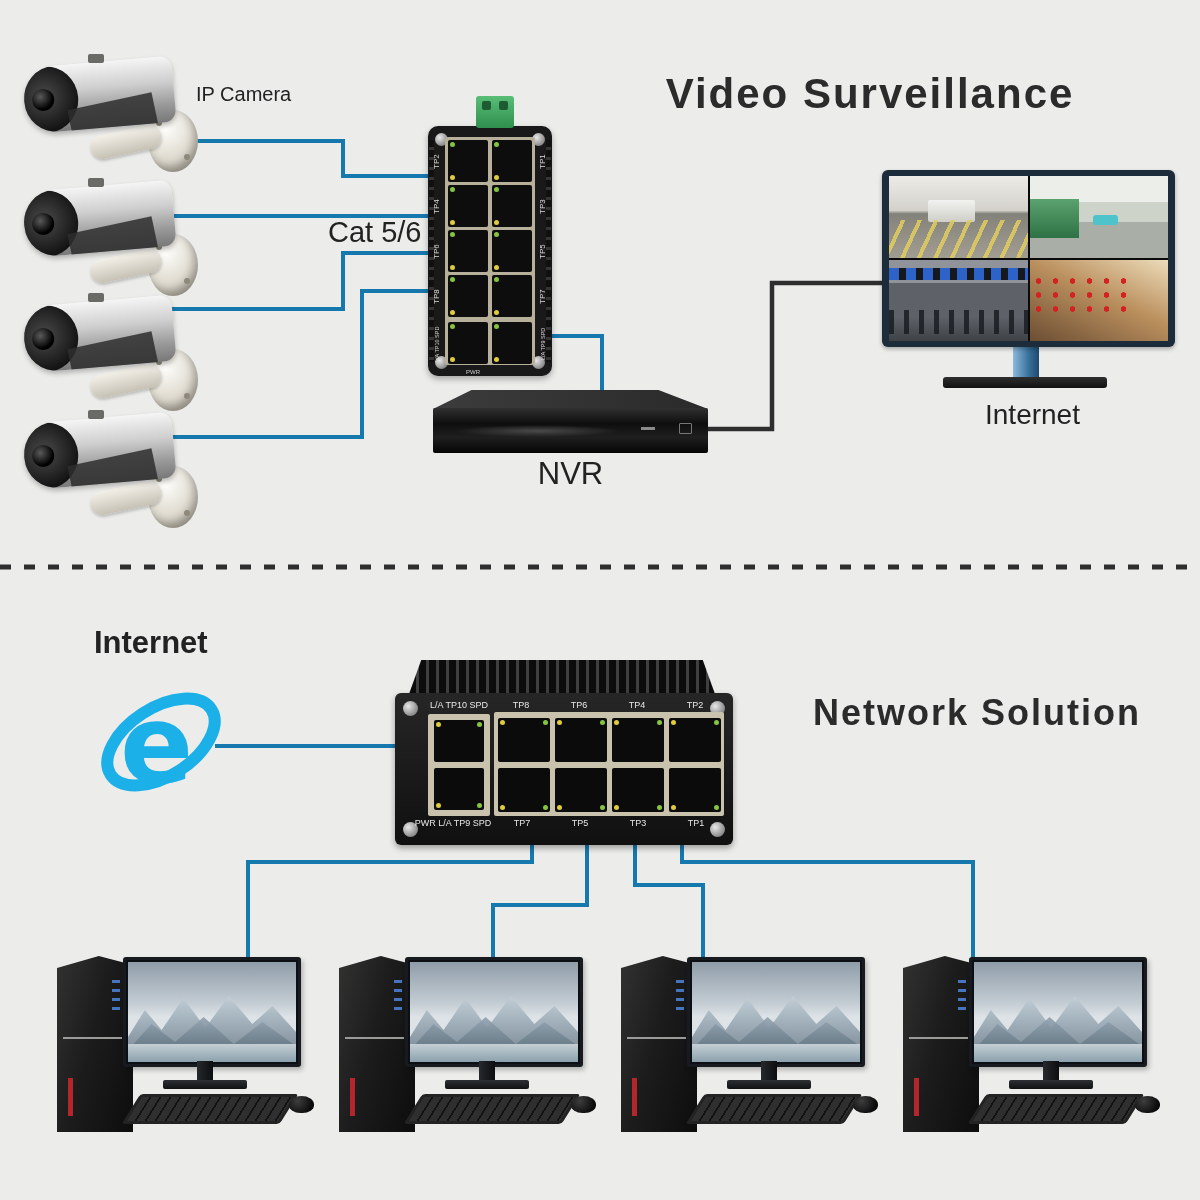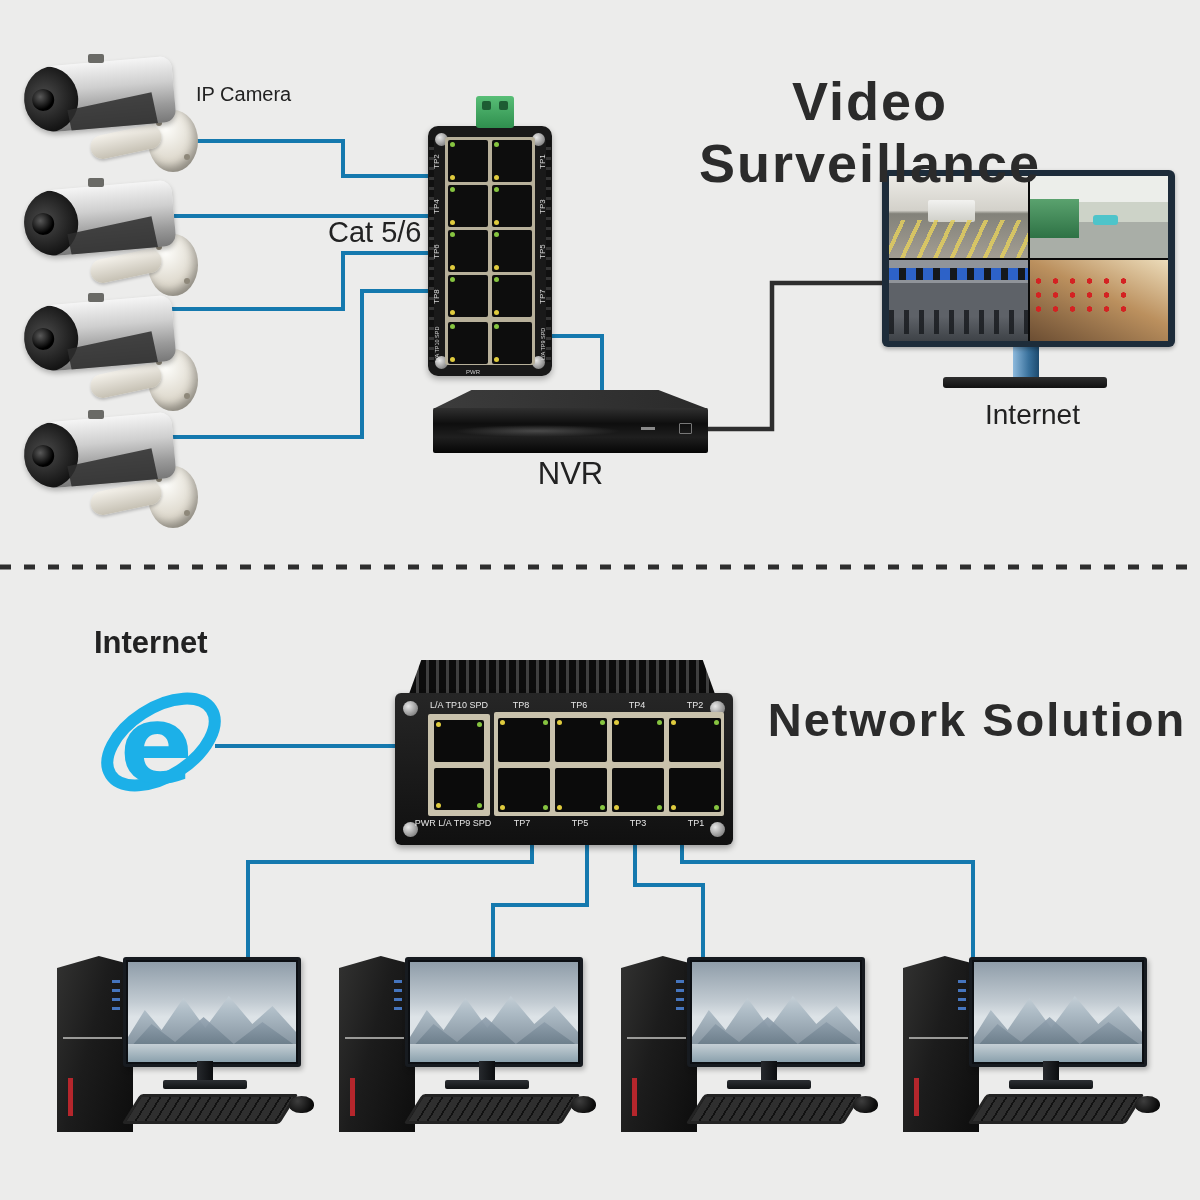--- a/index.html
+++ b/index.html
@@ -139,21 +139,21 @@
     <polyline points="215,746 400,746" stroke="#1579ae"></polyline>
     <polyline points="532,843 532,862 248,862 248,959" stroke="#1579ae"></polyline>
     <polyline points="587,843 587,905 493,905 493,959" stroke="#1579ae"></polyline>
     <polyline points="635,843 635,885 703,885 703,959" stroke="#1579ae"></polyline>
     <polyline points="682,843 682,862 973,862 973,959" stroke="#1579ae"></polyline>
   </g>
   <polyline fill="none" stroke-width="4.5" points="700,429 772,429 772,283 885,283" stroke="#2e2e2e"></polyline>
   <line x1="0" y1="567" x2="1200" y2="567" stroke-width="5" stroke-dasharray="11 13" stroke="#2e2e2e"></line>
 </svg>
 
-<div class="lbl title" style="left:640px;top:70px;width:460px;font-size:54px;">Video Surveillance</div>
+<div class="lbl title" style="left:640px;top:70px;width:460px;font-size:42px;">Video Surveillance</div>
 <div class="lbl" style="left:196px;top:83px;font-size:20px;">IP Camera</div>
 <div class="lbl" style="left:328px;top:216px;font-size:29px;">Cat 5/6</div>
 <div class="lbl" style="left:503px;top:456px;width:135px;text-align:center;font-size:31px;">NVR</div>
 <div class="lbl" style="left:955px;top:399px;width:155px;text-align:center;font-size:28px;">Internet</div>
 
 <div class="camera" style="left:24px;top:56px;">
   <div class="cam-plate">
       <div class="cam-screw" style="left:8px;top:10px;"></div>
       <div class="cam-screw" style="right:8px;bottom:12px;"></div>
     </div>
@@ -297,21 +297,21 @@
         <div class="q-people"></div>
       </div>
     <div class="quad q-mall">
         <div class="q-lanterns"></div>
       </div>
   </div>
 </div>
 <div class="s-neck"></div>
 <div class="s-base"></div>
 
-<div class="lbl title" style="left:757px;top:692px;width:440px;font-size:47px;">Network Solution</div>
+<div class="lbl title" style="left:757px;top:692px;width:440px;font-size:36px;">Network Solution</div>
 <div class="lbl" style="left:94px;top:625px;font-size:31px;font-weight:bold;">Internet</div>
 
 <svg class="ie" viewBox="0 0 134 134">
   <ellipse cx="65" cy="62" rx="60" ry="34" fill="none" stroke-width="12" transform="rotate(-33 65 62)" stroke="#1cb0e8"></ellipse>
   <text x="24" y="102" font-family="DejaVu Sans, sans-serif" font-size="108" font-weight="bold" fill="#1cb0e8">e</text>
 </svg>
 
 <div class="hswitch">
   <div class="hfins"></div>
   <div class="hface">

